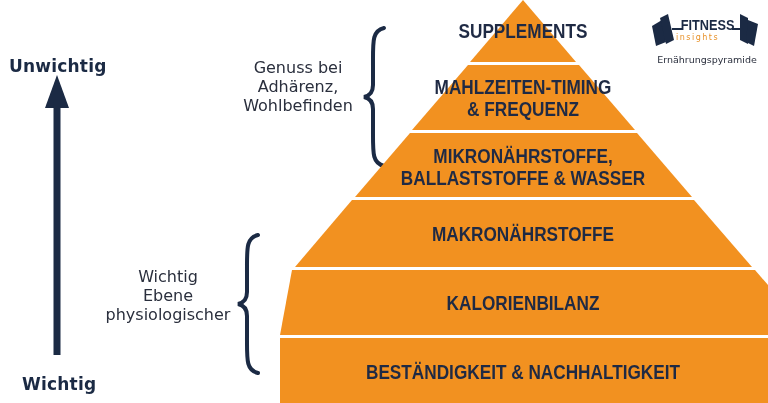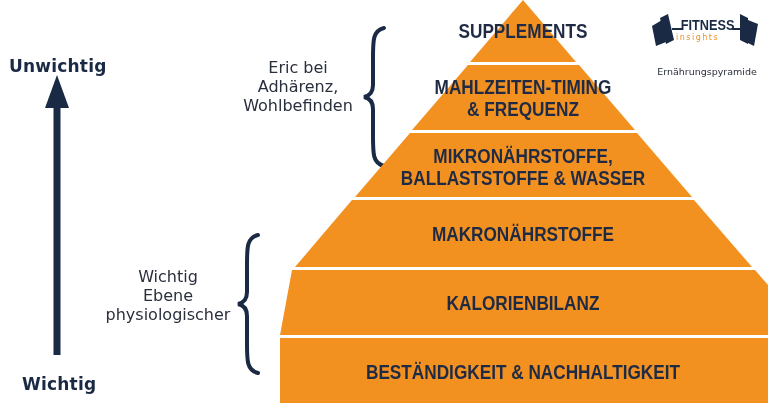--- a/index.html
+++ b/index.html
@@ -38,21 +38,21 @@
 
 <div class="abs axis-label" style="left:9px; top:24px;margin-top:32px;">Unwichtig</div>
 <div class="abs axis-label" style="left:22px; top:374px;">Wichtig</div>
 
 <svg class="abs" width="30" height="300" style="left:42px; top:70px;">
   <polygon points="15,5 3,38 27,38" fill="#1b2a44"></polygon>
   <rect x="11.5" y="30" width="7" height="255" fill="#1b2a44"></rect>
 </svg>
 
 <div class="abs note" style="left:232px; top:58px; width:132px;">
-  <div>Eric bei</div>
+  <div>Genuss bei</div>
   <div>Adhärenz,</div>
   <div>Wohlbefinden</div>
 </div>
 <svg class="abs" width="30" height="145" style="left:360px; top:25px;">
   <path d="M24,3 C12,6 13,16 13,40 L13,60 C13,68 9,71 4,72 C9,73 13,76 13,84 L13,104 C13,128 12,138 24,141" fill="none" stroke="#1b2a44" stroke-width="4" stroke-linecap="round"></path>
 </svg>
 
 <div class="abs note" style="left:98px; top:267px; width:140px;">
   <div>Wichtig</div>
   <div>Ebene</div>
@@ -98,16 +98,16 @@
       <polygon points="4,14 14,8 18,30 8,34"></polygon>
       <polygon points="12,6 20,2 26,28 18,32"></polygon>
       <rect x="24" y="16" width="10" height="2"></rect>
       <rect x="84" y="16" width="10" height="2"></rect>
       <polygon points="92,2 100,6 100,32 92,28"></polygon>
       <polygon points="100,8 110,12 106,34 98,30"></polygon>
     </g>
   </svg>
   <div class="abs logo-title" style="left:28px; top:4px; width:62px; text-align:center;">FITNESS</div>
   <div class="abs logo-sub" style="left:28px; top:21px; width:62px; ">insights</div>
-  <div class="abs logo-caption" style="left:0; top:42px; width:118px;margin-top:12px;">
+  <div class="abs logo-caption" style="left:0; top:42px; width:118px;">
     <div>Ernährungspyramide</div>
   </div>
 </div>
 
 </body></html>

